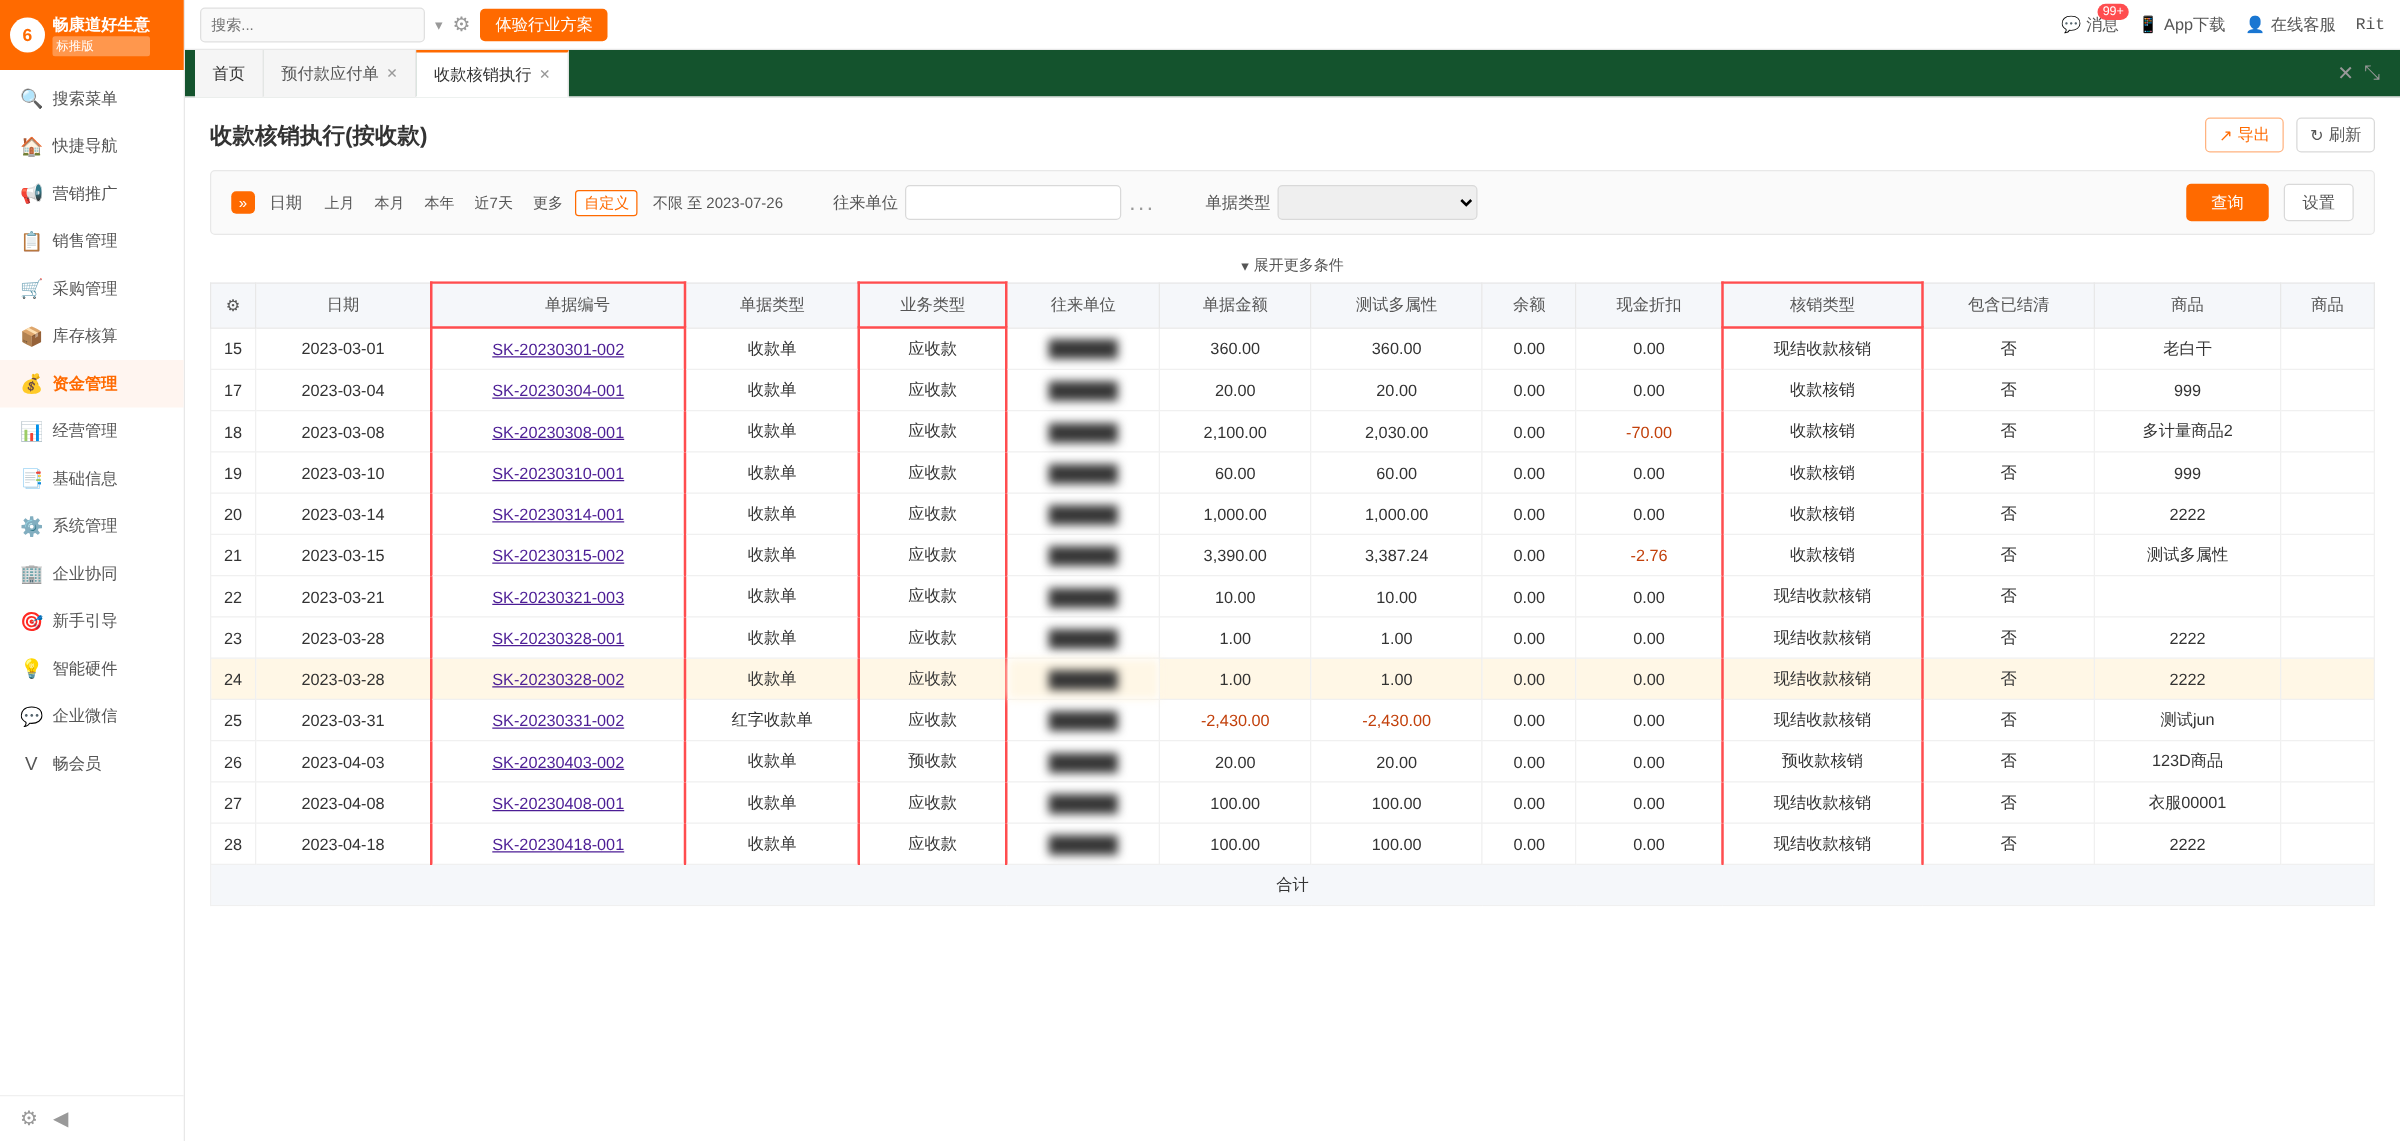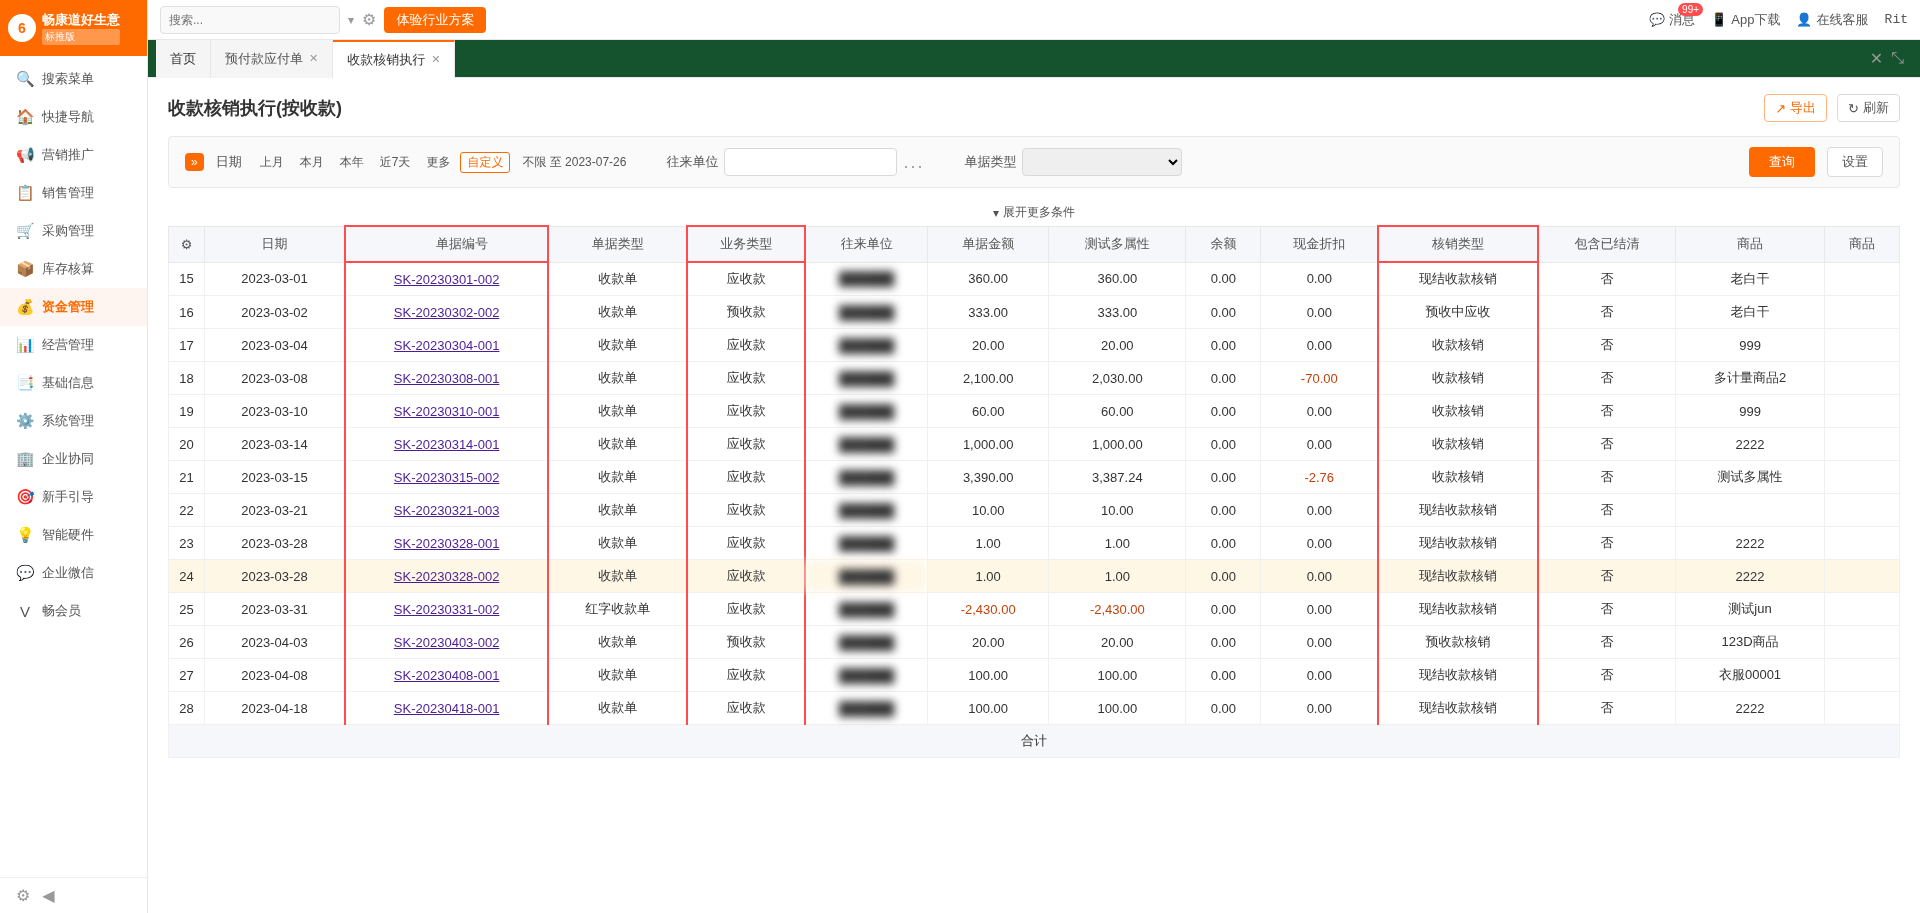--- a/index.html
+++ b/index.html
@@ -288,36 +288,20 @@
               <td>360.00</td>
               <td>360.00</td>
               <td>0.00</td>
               <td>0.00</td>
               <td style="border-left: 2px solid rgb(255, 77, 79); border-right: 2px solid rgb(255, 77, 79);">现结收款核销</td>
               <td>否</td>
               <td>老白干</td>
               <td></td>
             </tr>
             <tr>
-              <td>16</td>
-              <td>2023-03-02</td>
-              <td class="link-cell" style="border-left: 2px solid rgb(255, 77, 79); border-right: 2px solid rgb(255, 77, 79);">SK-20230302-002</td>
-              <td>收款单</td>
-              <td style="border-left: 2px solid rgb(255, 77, 79); border-right: 2px solid rgb(255, 77, 79);">预收款</td>
-              <td style="filter: blur(4px); user-select: none;">██████</td>
-              <td>333.00</td>
-              <td>333.00</td>
-              <td>0.00</td>
-              <td>0.00</td>
-              <td style="border-left: 2px solid rgb(255, 77, 79); border-right: 2px solid rgb(255, 77, 79);">预收中应收</td>
-              <td>否</td>
-              <td>老白干</td>
-              <td></td>
-            </tr>
-            <tr>
               <td>17</td>
               <td>2023-03-04</td>
               <td class="link-cell" style="border-left: 2px solid rgb(255, 77, 79); border-right: 2px solid rgb(255, 77, 79);">SK-20230304-001</td>
               <td>收款单</td>
               <td style="border-left: 2px solid rgb(255, 77, 79); border-right: 2px solid rgb(255, 77, 79);">应收款</td>
               <td style="filter: blur(4px); user-select: none;">██████</td>
               <td>20.00</td>
               <td>20.00</td>
               <td>0.00</td>
               <td>0.00</td>

